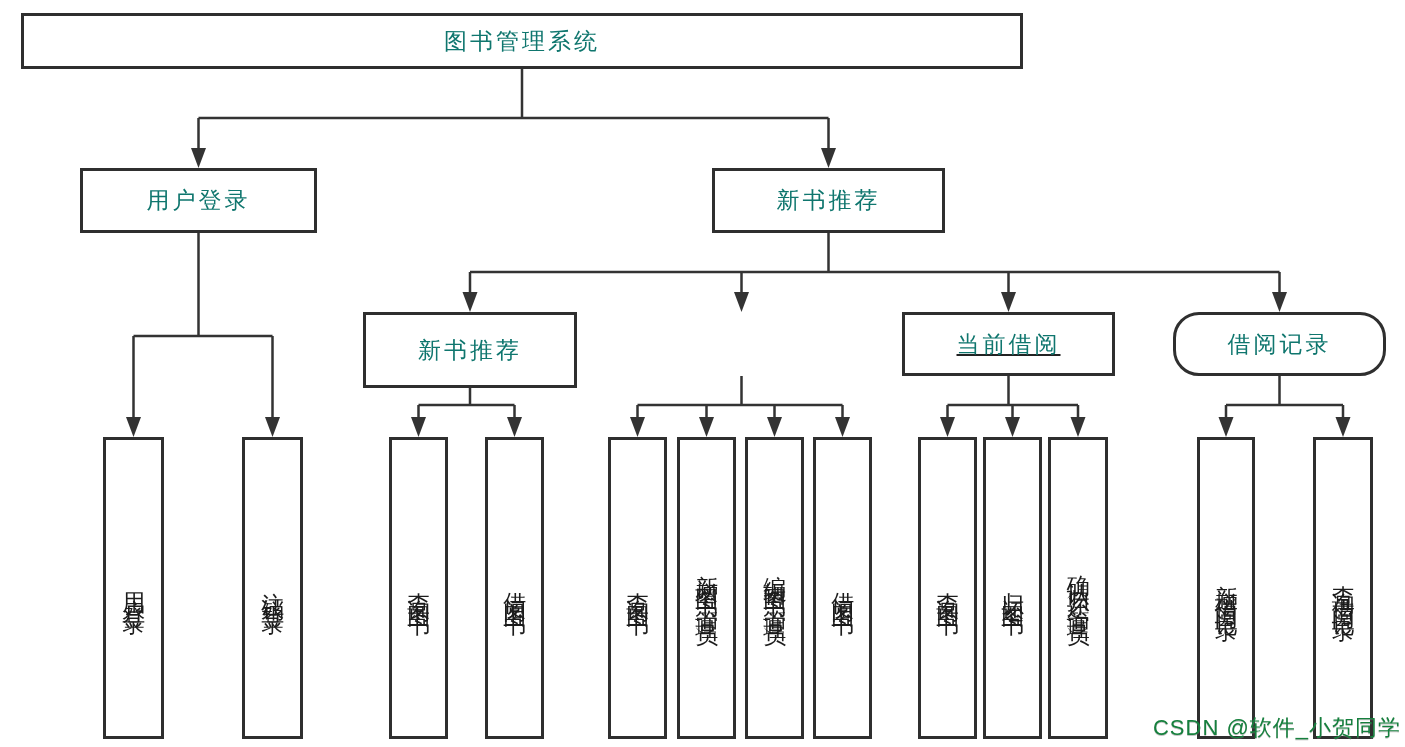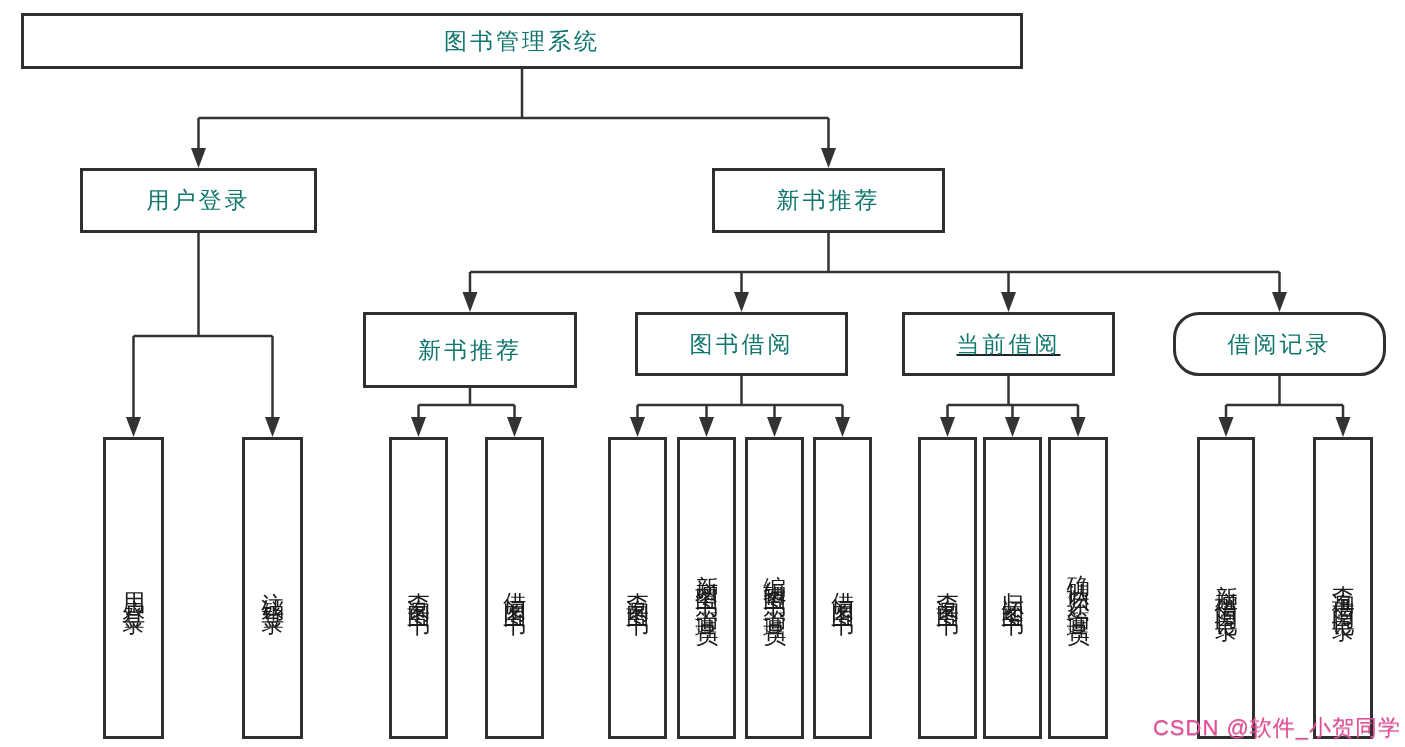--- a/index.html
+++ b/index.html
@@ -11,21 +11,21 @@
   .box{
     position:absolute;box-sizing:border-box;background:#fff;
     border:3px solid #2f2f2f;display:flex;align-items:center;justify-content:center;
   }
   .box.h .lbl{font-size:23px;letter-spacing:3px;color:#0f766e;white-space:nowrap;}
   .box.v .lbl{
     writing-mode:vertical-rl;font-size:23px;letter-spacing:7px;line-height:1.1;
     color:#1c1c1c;
   }
   .watermark{
-    position:absolute;right:4px;bottom:4px;font-size:22px;color:#ec4899;
+    position:absolute;right:4px;bottom:4px;font-size:22px;color:#15803d;
     letter-spacing:1px;white-space:nowrap;text-shadow:0 1px 0 rgba(120,120,120,.45);
   }
 </style>
 </head>
 <body>
 
 <div class="canvas">
 
   <svg class="connectors" viewBox="0 0 1405 747">
     <g stroke="#333333" stroke-width="2.5" fill="none">
@@ -66,23 +66,20 @@
 
   <div class="box h" style="left:80px;top:168px;width:237px;height:65px;">
     <span class="lbl">用户登录</span>
   </div>
   <div class="box h" style="left:712px;top:168px;width:233px;height:65px;">
     <span class="lbl">新书推荐</span>
   </div>
 
   <div class="box h" style="left:363px;top:312px;width:214px;height:76px;">
     <span class="lbl">新书推荐</span>
-  </div>
-  <div class="box h" style="left:635px;top:312px;width:213px;height:64px;">
-    <span class="lbl">图书借阅</span>
   </div>
   <div class="box h" style="left:902px;top:312px;width:213px;height:64px;text-decoration:underline;">
     <span class="lbl">当前借阅</span>
   </div>
   <div class="box h" style="left:1173px;top:312px;width:213px;height:64px;border-radius:26px;">
     <span class="lbl">借阅记录</span>
   </div>
 
   <div class="box v" style="left:103px;top:437px;width:61px;height:302px;">
     <span class="lbl">用户登录</span>

